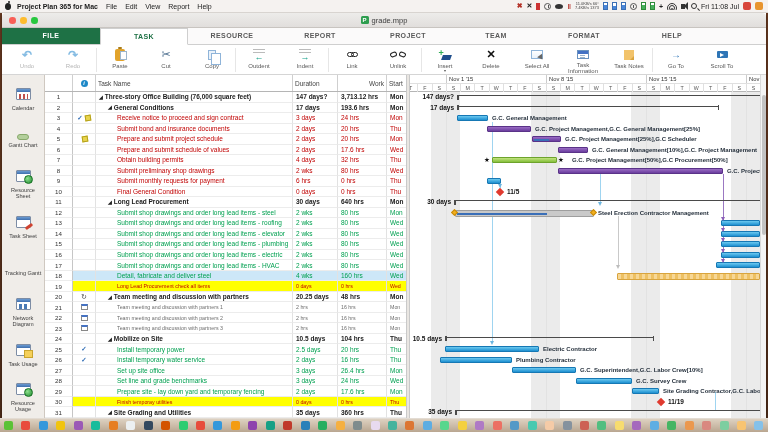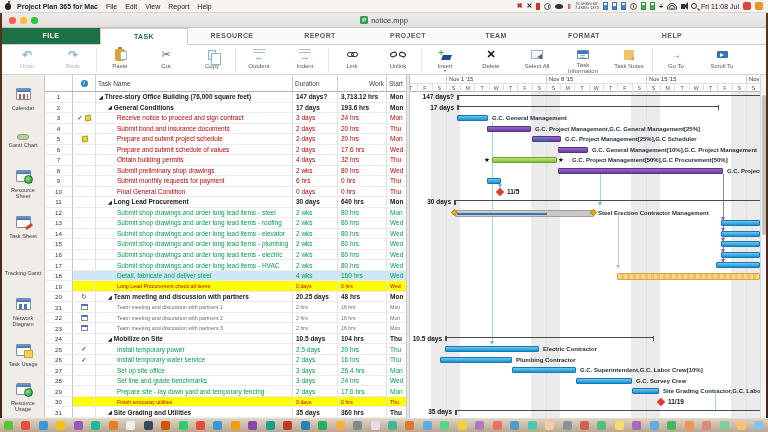--- a/index.html
+++ b/index.html
@@ -196,21 +196,21 @@
 
   <div class="window">
     <div class="titlebar">
       <span class="lights">
         <span class="light" id="light-r" style="background: rgb(249, 95, 87);"></span>
         <span class="light" id="light-y" style="background: rgb(253, 188, 46);"></span>
         <span class="light" id="light-g" style="background: rgb(40, 200, 63);"></span>
       </span>
       <span class="doc-title">
         <span class="appdoc">P</span>
-        <span>notice.mpp</span>
+        <span>grade.mpp</span>
       </span>
     </div>
 
     <div class="tabs" id="tabs">
         <span class="tab file">FILE</span>
         <span class="tab selected">TASK</span>
         <span class="tab">RESOURCE</span>
         <span class="tab">REPORT</span>
         <span class="tab">PROJECT</span>
         <span class="tab">TEAM</span>

